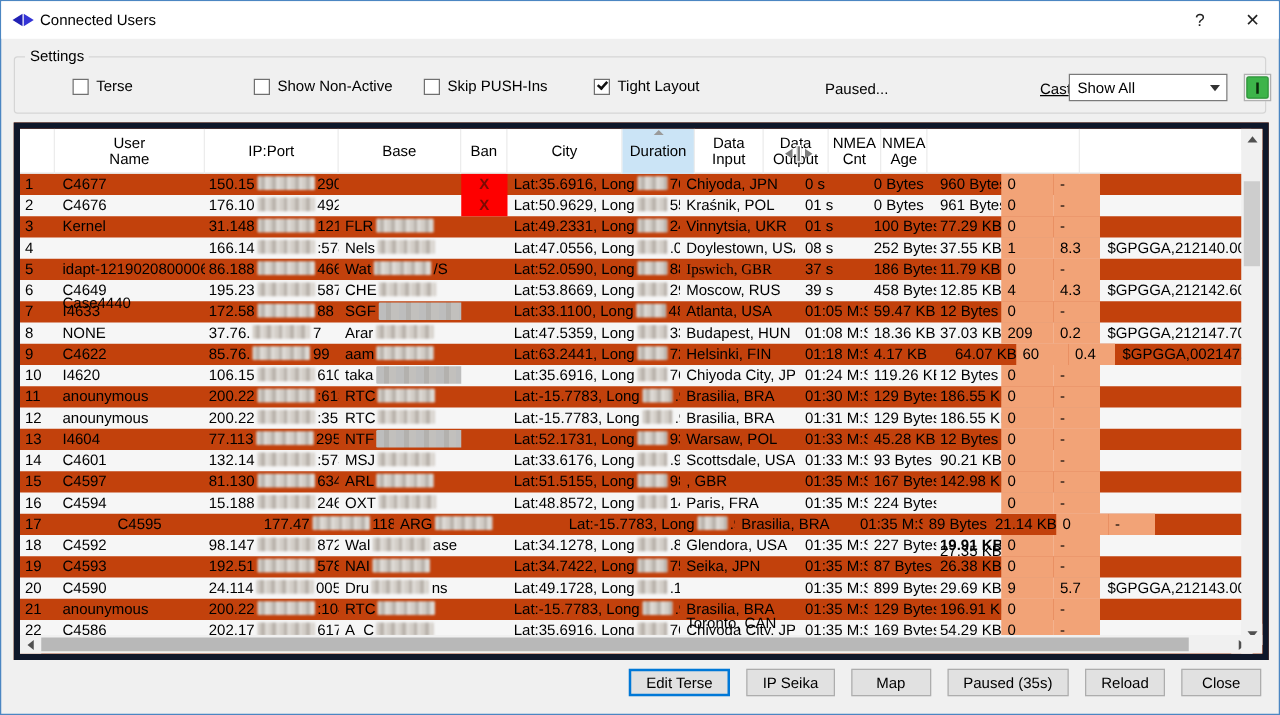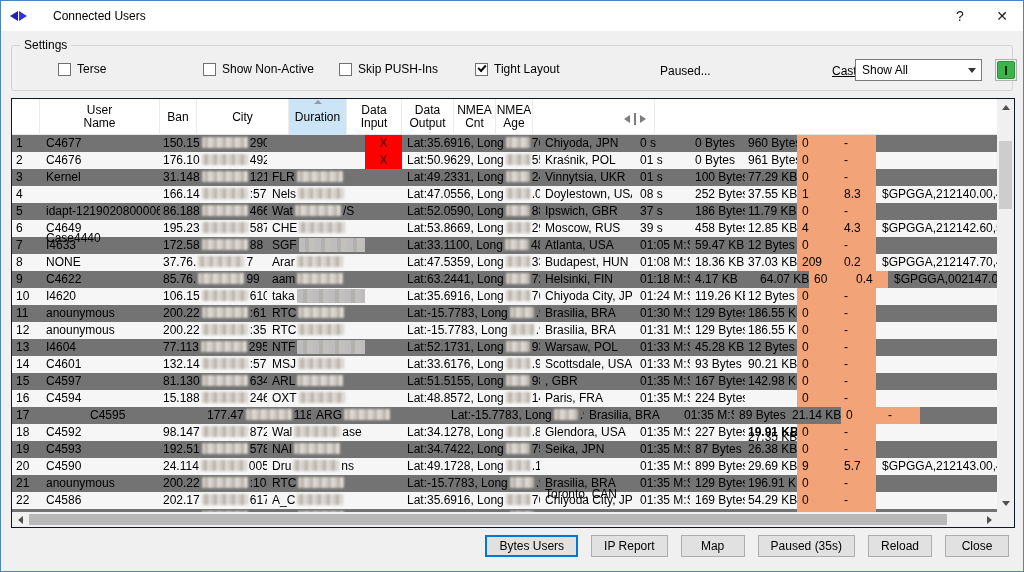--- a/index.html
+++ b/index.html
@@ -3,40 +3,40 @@
 <meta charset="utf-8">
 <style>
   html,body{margin:0;padding:0;width:1024px;height:572px;overflow:hidden;
     font-family:"Liberation Sans","DejaVu Sans",sans-serif;font-size:12px;color:#000;background:#fff;}
   .win{position:absolute;inset:0;background:#f0f0f0;border:1px solid #4b86c2;box-sizing:border-box;}
   
   .titlebar{position:absolute;left:0;top:0;right:0;height:30px;background:#fff;display:flex;align-items:center;}
   .app-icon{display:flex;align-items:center;margin-left:9px;}
   .tri-l{width:0;height:0;border-top:5px solid transparent;border-bottom:5px solid transparent;border-right:8px solid #2121b4;}
   .tri-r{width:0;height:0;border-top:5px solid transparent;border-bottom:5px solid transparent;border-left:8px solid #3434d6;margin-left:1px;}
-  .title{margin-left:26px;}
+  .title{margin-left:5px;}
   .tb-btns{margin-left:auto;display:flex;height:100%;}
   .tb-btn{width:42px;height:100%;display:flex;align-items:center;justify-content:center;font-size:14px;color:#222;}
   
   .groupbox{position:absolute;left:10px;top:44px;width:1002px;height:46px;border:1px solid #d5d5d5;border-radius:3px;box-sizing:border-box;}
   .gb-label{position:absolute;top:-8px;left:8px;background:#f0f0f0;padding:0 4px;}
   .cb{position:absolute;top:16px;display:flex;align-items:center;cursor:default;padding-left:36px;}
   .cb .box{width:13px;height:13px;background:#fff;border:1px solid #707070;margin-right:6px;position:relative;box-sizing:border-box;}
   .cb .box.checked::after{content:"";position:absolute;left:2px;top:1px;width:6px;height:3px;border-left:2px solid #111;border-bottom:2px solid #111;transform:rotate(-48deg);}
   .paused-text{position:absolute;top:18px;left:648px;}
   .caster-label{position:absolute;top:18px;left:820px;text-decoration:underline;}
   .combo{position:absolute;top:13px;left:843px;width:127px;height:22px;background:#fff;border:1px solid #7a7a7a;box-sizing:border-box;display:flex;align-items:center;}
   .combo .val{padding-left:6px;flex:1;}
   .combo .dd{width:18px;display:flex;align-items:center;justify-content:center;}
   .combo .dd::after{content:"";border-left:4px solid transparent;border-right:4px solid transparent;border-top:5px solid #333;}
   .green-btn{position:absolute;top:13px;left:983px;width:22px;height:22px;background:#f0f0f0;border:1px solid #b0b0b0;box-sizing:border-box;display:flex;align-items:center;justify-content:center;}
   .green-btn .sq{width:16px;height:16px;background:#3db44a;border:1px solid #2c9338;border-radius:2px;display:flex;align-items:center;justify-content:center;}
   .green-btn .bar{width:2px;height:9px;background:#0a2a0a;}
   
-  .tablewrap{position:absolute;left:10px;top:97px;width:1004px;height:430px;background:#737373;border:1px solid #0f172a;box-sizing:border-box;overflow:hidden;}
+  .tablewrap{position:absolute;left:10px;top:97px;width:1004px;height:430px;background:#c2410c;border:5px solid #0f172a;box-sizing:border-box;overflow:hidden;}
   .thead{position:absolute;left:0;top:0;height:36px;width:985px;display:flex;background:#fff;border-bottom:1px solid #e4e4e4;box-sizing:border-box;}
   .hcell{height:36px;display:flex;align-items:center;justify-content:center;text-align:center;white-space:pre-line;border-right:1px solid #ececec;box-sizing:border-box;line-height:13px;position:relative;flex:none;}
   .hcell.sel{background:#cbe4f6;}
   .sortarrow{position:absolute;top:1px;left:50%;margin-left:-4px;width:0;height:0;border-left:4px solid transparent;border-right:4px solid transparent;border-bottom:4px solid #9a9a9a;}
   .tbody{position:absolute;left:0;top:36px;width:985px;height:377px;overflow:hidden;}
   .trow{height:17px;line-height:17px;display:flex;white-space:nowrap;}
   .trow.alt{background:#f6f6f6;}
   .tcell{height:17px;overflow:hidden;box-sizing:border-box;flex:none;}
   .c-num{padding-left:4px;}
   .c-user{padding-left:6px;}
@@ -125,20 +125,22 @@
           <span class="bar"></span>
         </span>
     </div>
   </div>
 
   <div class="tablewrap">
     <div class="thead" id="thead">
         <div class="hcell" style="width: 28px;"></div>
         <div class="hcell" style="width: 120px;">User
 Name</div>
+        <div class="hcell" style="width: 107px;">IP:Port</div>
+        <div class="hcell" style="width: 98px;">Base</div>
         <div class="hcell" style="width: 37px;">Ban</div>
         <div class="hcell" style="width: 92px;">City</div>
         <div class="hcell sel" style="width: 58px;">Duration<span class="sortarrow"></span></div>
         <div class="hcell" style="width: 55px;">Data
 Input</div>
         <div class="hcell" style="width: 52px;">Data
 Output</div>
         <div class="hcell" style="width: 42px;">NMEA
 Cnt</div>
         <div class="hcell" style="width: 37px;">NMEA
@@ -206,21 +208,21 @@
           <div class="tcell c-age orange" style="width: 37px;">8.3</div>
           <div class="tcell c-gga" style="width: 122px;">$GPGGA,212140.00,4703.</div>
         </div>
         <div class="trow">
           <div class="tcell c-num" style="width: 28px;">5</div>
           <div class="tcell c-user" style="width: 120px;">idapt-1219020800006</div>
           <div class="tcell c-ip" style="width: 107px;">86.188<span class="bx"></span>46634</div>
           <div class="tcell c-base" style="width: 98px;">Wat<span class="bx"></span>/S</div>
           <div class="tcell c-ban" style="width: 37px;"></div>
           <div class="tcell c-lat" style="width: 138px;">Lat:52.0590, Long<span class="bx bxs"></span>88</div>
-          <div class="tcell c-city" style="width: 92px;">Ipswich, GBR</div>
+          <div class="tcell c-city" style="width: 92px; font-family: Liberation Serif, serif;">Ipswich, GBR</div>
           <div class="tcell c-dur" style="width: 58px;">37 s</div>
           <div class="tcell c-din" style="width: 55px;">186 Bytes</div>
           <div class="tcell c-dout" style="width: 52px;">11.79 KB</div>
           <div class="tcell c-cnt orange" style="width: 42px;">0</div>
           <div class="tcell c-age orange" style="width: 37px;">-</div>
           <div class="tcell c-gga" style="width: 122px;"></div>
         </div>
         <div class="trow alt">
           <div class="tcell c-num" style="width: 28px;">6</div>
           <div class="tcell c-user" style="width: 120px;">C4649</div>
@@ -514,21 +516,21 @@
         </div>
       <div class="hthumb"></div>
       <div class="sb-arrow" style="right:0;top:0;">
           <span class="arr right"></span>
         </div>
     </div>
     <div class="corner"></div>
   </div>
 
   <div class="footer" id="footer">
-      <div class="btn default">Bytes Users</div>
-      <div class="btn">IP Report</div>
+      <div class="btn default">Edit Terse</div>
+      <div class="btn">IP Seika</div>
       <div class="btn">Map</div>
       <div class="btn">Paused (35s)</div>
       <div class="btn">Reload</div>
       <div class="btn">Close</div>
     </div>
 
 </div>
 
 </body></html>

